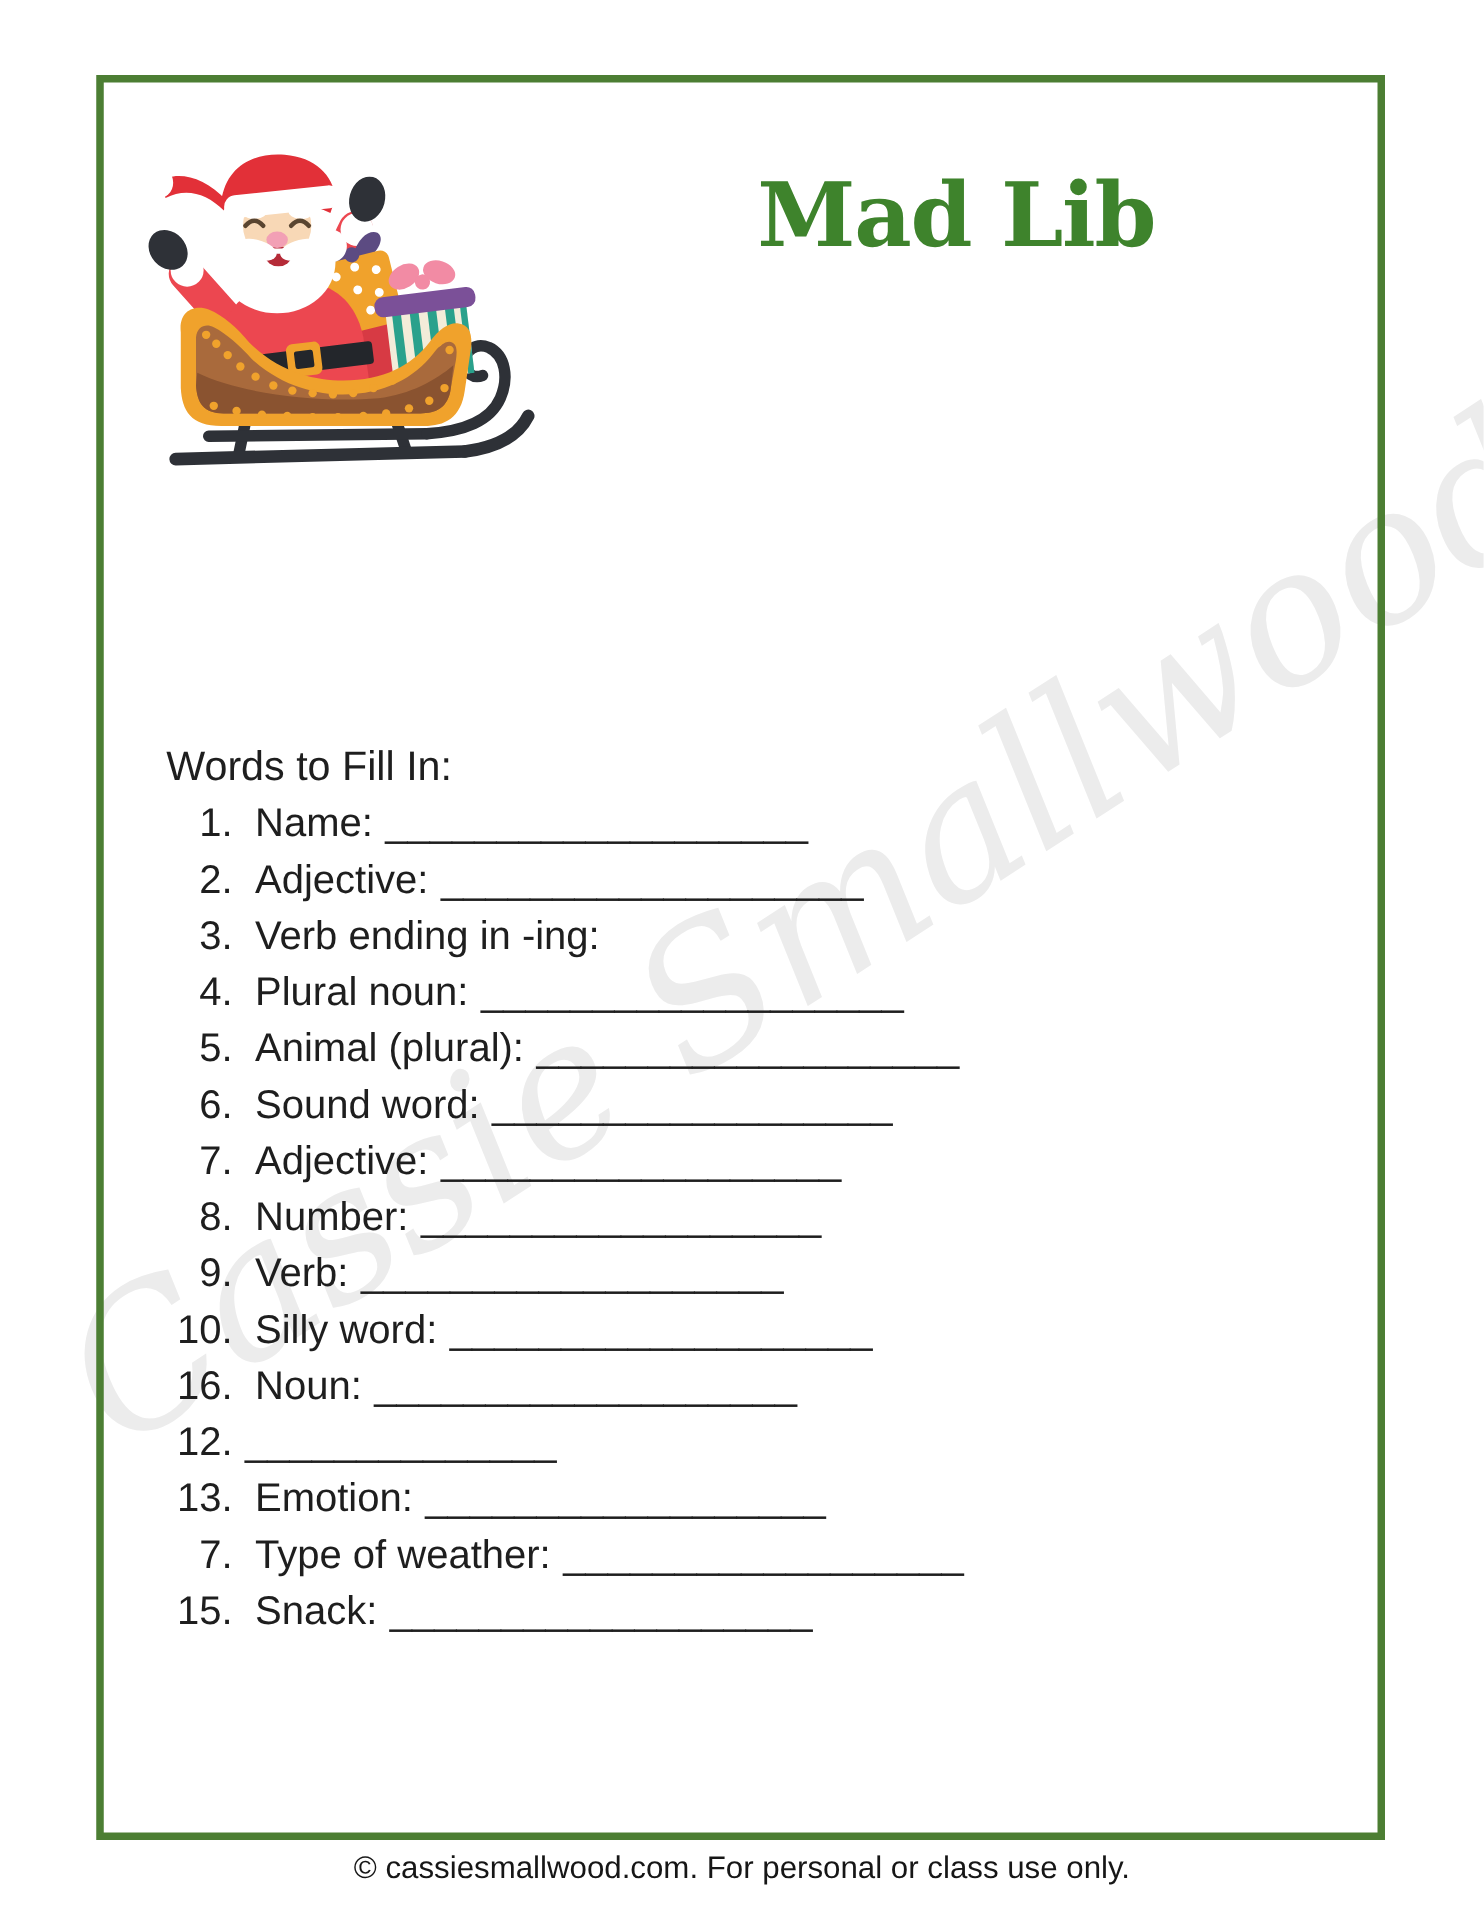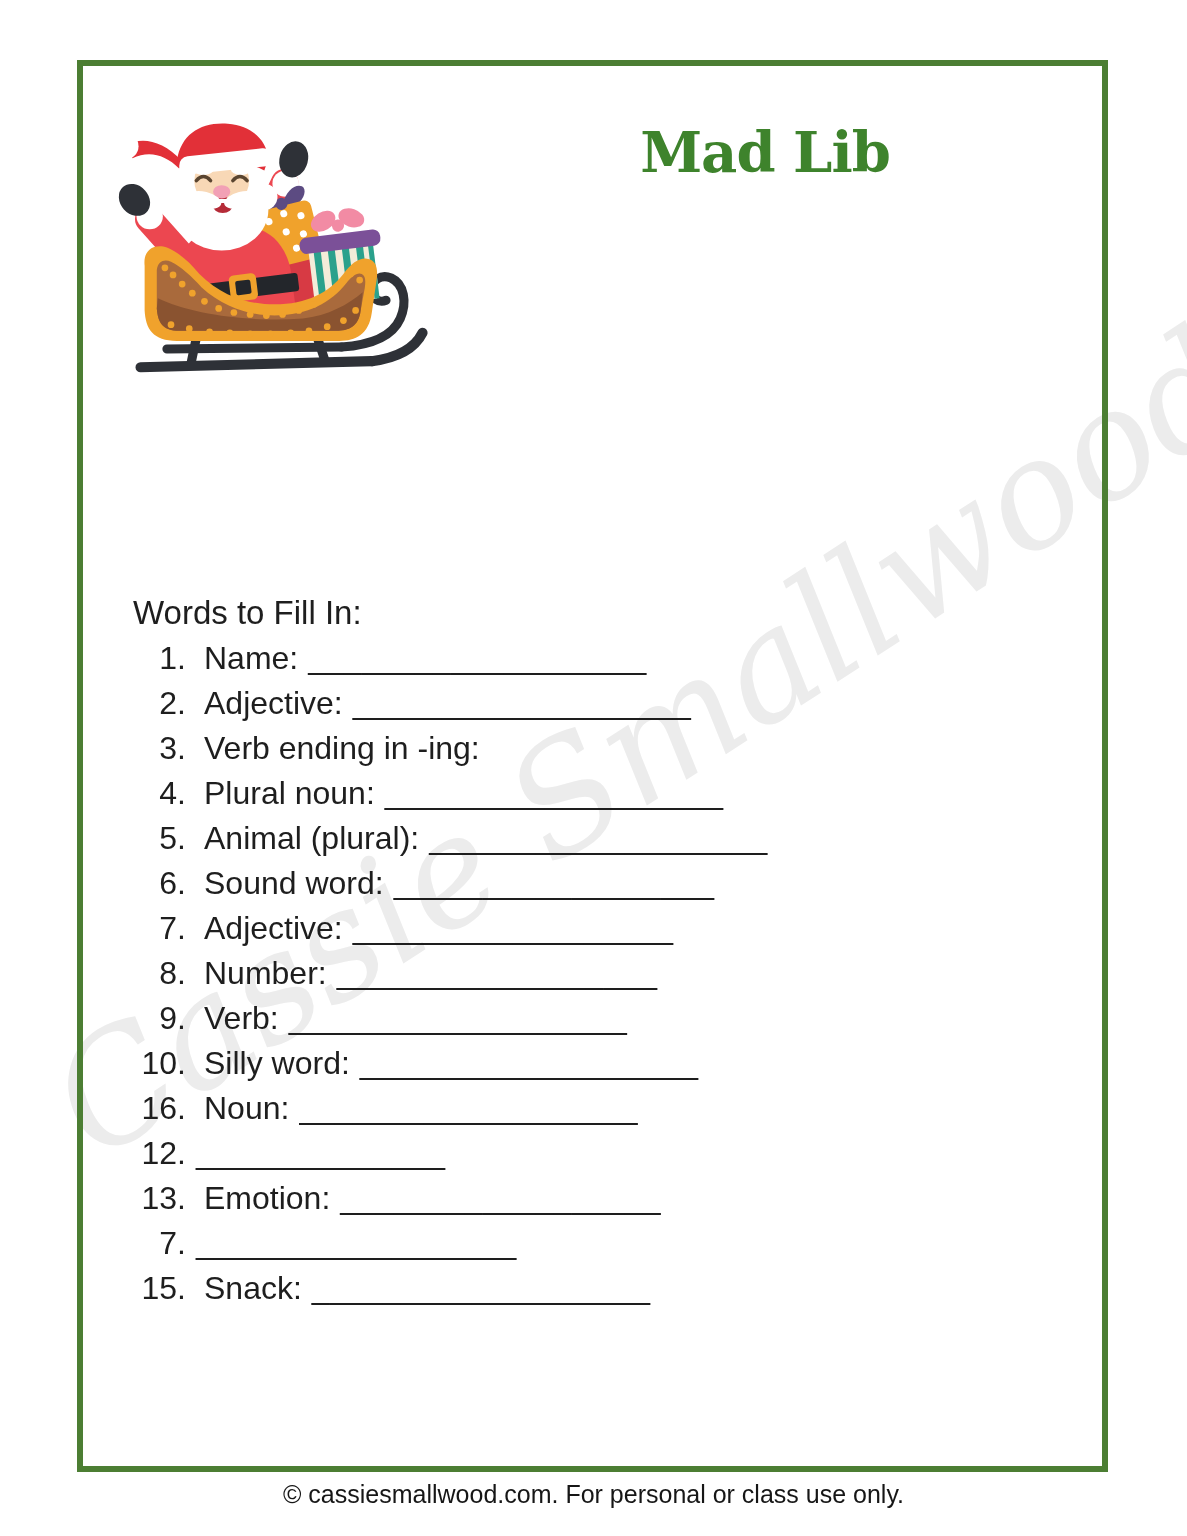--- a/index.html
+++ b/index.html
@@ -18,21 +18,21 @@
     font-family:"DejaVu Serif", serif; font-style:italic;
     font-size:150px; color:#ececec;
     transform:rotate(-33deg); pointer-events:none;
   }
   .illustration { position:absolute; left:100px; top:95px; width:355px; height:295px; }
   .title-block {
     position:absolute; left:440px; top:116px; width:650px; text-align:center;
     font-family:"DejaVu Serif", serif; font-weight:bold;
   }
   .title-line1 { font-size:80px; line-height:1.12; letter-spacing:-2px; white-space:nowrap; color:#db1f2e; }
-  .title-line2 { font-size:56px; line-height:1.1; letter-spacing:-1px; margin-top:6px; color:#3e832c; }
+  .title-line2 { font-size:71px; line-height:1.1; letter-spacing:-1px; margin-top:17px; color:#3e832c; }
   .instruction {
     position:absolute; left:77px; top:498px; width:1031px;
     text-align:center; font-size:32px;
   }
   .words-heading { position:absolute; left:133px; top:594px; font-size:33px; }
   .words-list { position:absolute; left:0; top:640px; width:1187px; }
   .word-row { display:flex; align-items:baseline; height:45px; font-size:32px; }
   .word-num { flex:0 0 186px; width:186px; text-align:right; }
   .word-label { margin-left:18px; white-space:pre; }
   .word-blank { margin-left:10px; white-space:pre; letter-spacing:0; }
@@ -237,20 +237,21 @@
       <span class="word-num">12.</span>
       <span class="word-blank">______________</span>
     </div>
       <div class="word-row" style="">
       <span class="word-num">13.</span>
       <span class="word-label">Emotion:</span>
       <span class="word-blank">__________________</span>
     </div>
       <div class="word-row" style="">
       <span class="word-num">7.</span>
+      <span class="word-label">Type of weather:</span>
       <span class="word-blank">__________________</span>
     </div>
       <div class="word-row" style="">
       <span class="word-num">15.</span>
       <span class="word-label">Snack:</span>
       <span class="word-blank">___________________</span>
     </div>
     </div>
 
   <div class="footer">© cassiesmallwood.com. For personal or class use only.</div>

